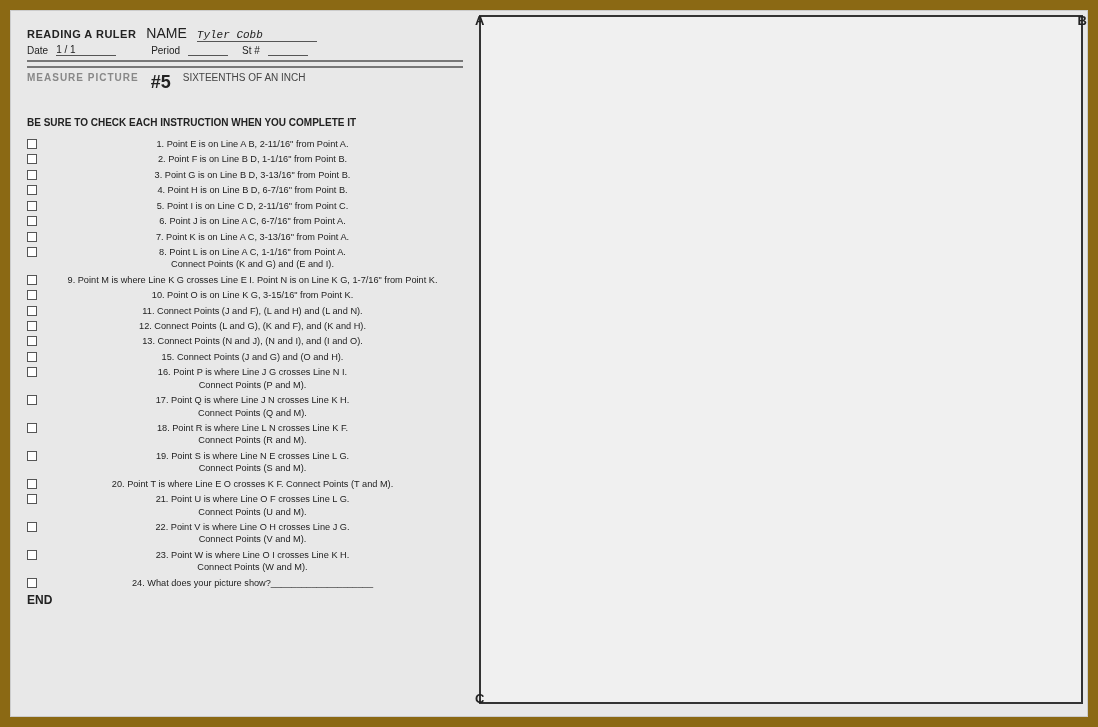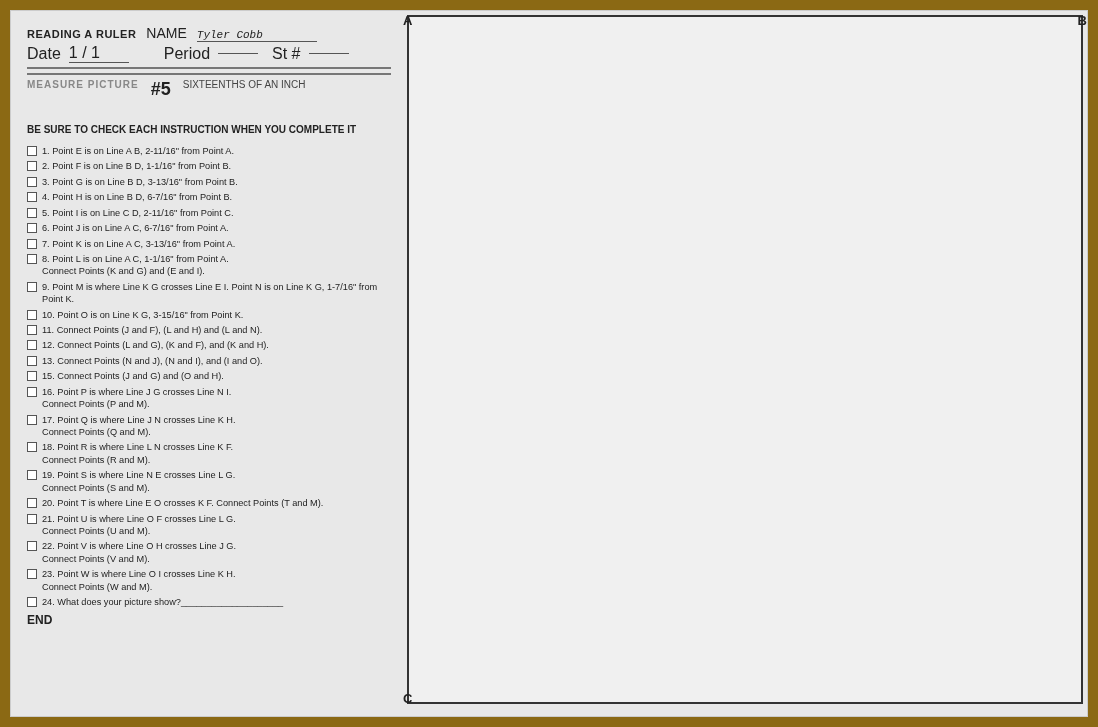--- a/index.html
+++ b/index.html
@@ -15,21 +15,21 @@
     .worksheet {
       background: #e8e8e8;
       width: 1078px;
       min-height: 707px;
       display: flex;
       flex-direction: row;
       padding: 0;
       border: 1px solid #ccc;
     }
     .left-panel {
-      width: 396px;
+      width: 468px;
       padding: 14px 16px 10px 16px;
       flex-shrink: 0;
     }
     .right-panel {
       flex: 1;
       position: relative;
       padding: 4px 4px 4px 0;
     }
     .drawing-area {
       border: 2px solid #333;
@@ -70,24 +70,24 @@
       font-size: 11px;
       font-style: italic;
       color: #222;
       font-family: 'Courier New', monospace;
       border-bottom: 1px solid #555;
       min-width: 120px;
       display: inline-block;
     }
     .sub-row {
       display: flex;
-      align-items: center;
+      align-items: flex-end;
       gap: 8px;
       margin-bottom: 4px;
-      font-size: 16px;
+      font-size: 10px;
       color: #222;
     }
     .field-line {
       border-bottom: 1px solid #555;
       display: inline-block;
       min-width: 60px;
     }
     .divider {
       border: none;
       border-top: 2px solid #777;
@@ -128,20 +128,21 @@
       list-style: none;
       padding: 0;
     }
     .instruction-item {
       display: flex;
       align-items: flex-start;
       margin-bottom: 3px;
       font-size: 9.2px;
       color: #222;
       line-height: 1.35;
+      text-align: center;
     }
     .checkbox {
       width: 10px;
       height: 10px;
       border: 1.5px solid #555;
       background: white;
       flex-shrink: 0;
       margin-right: 5px;
       margin-top: 1px;
     }

